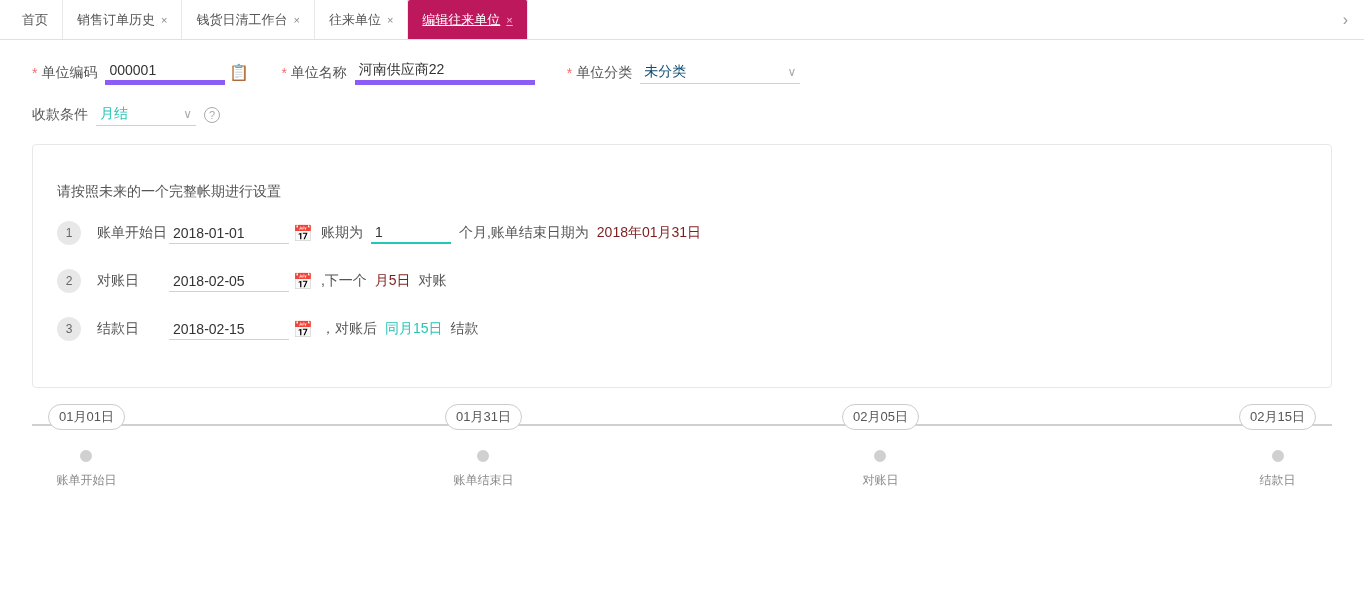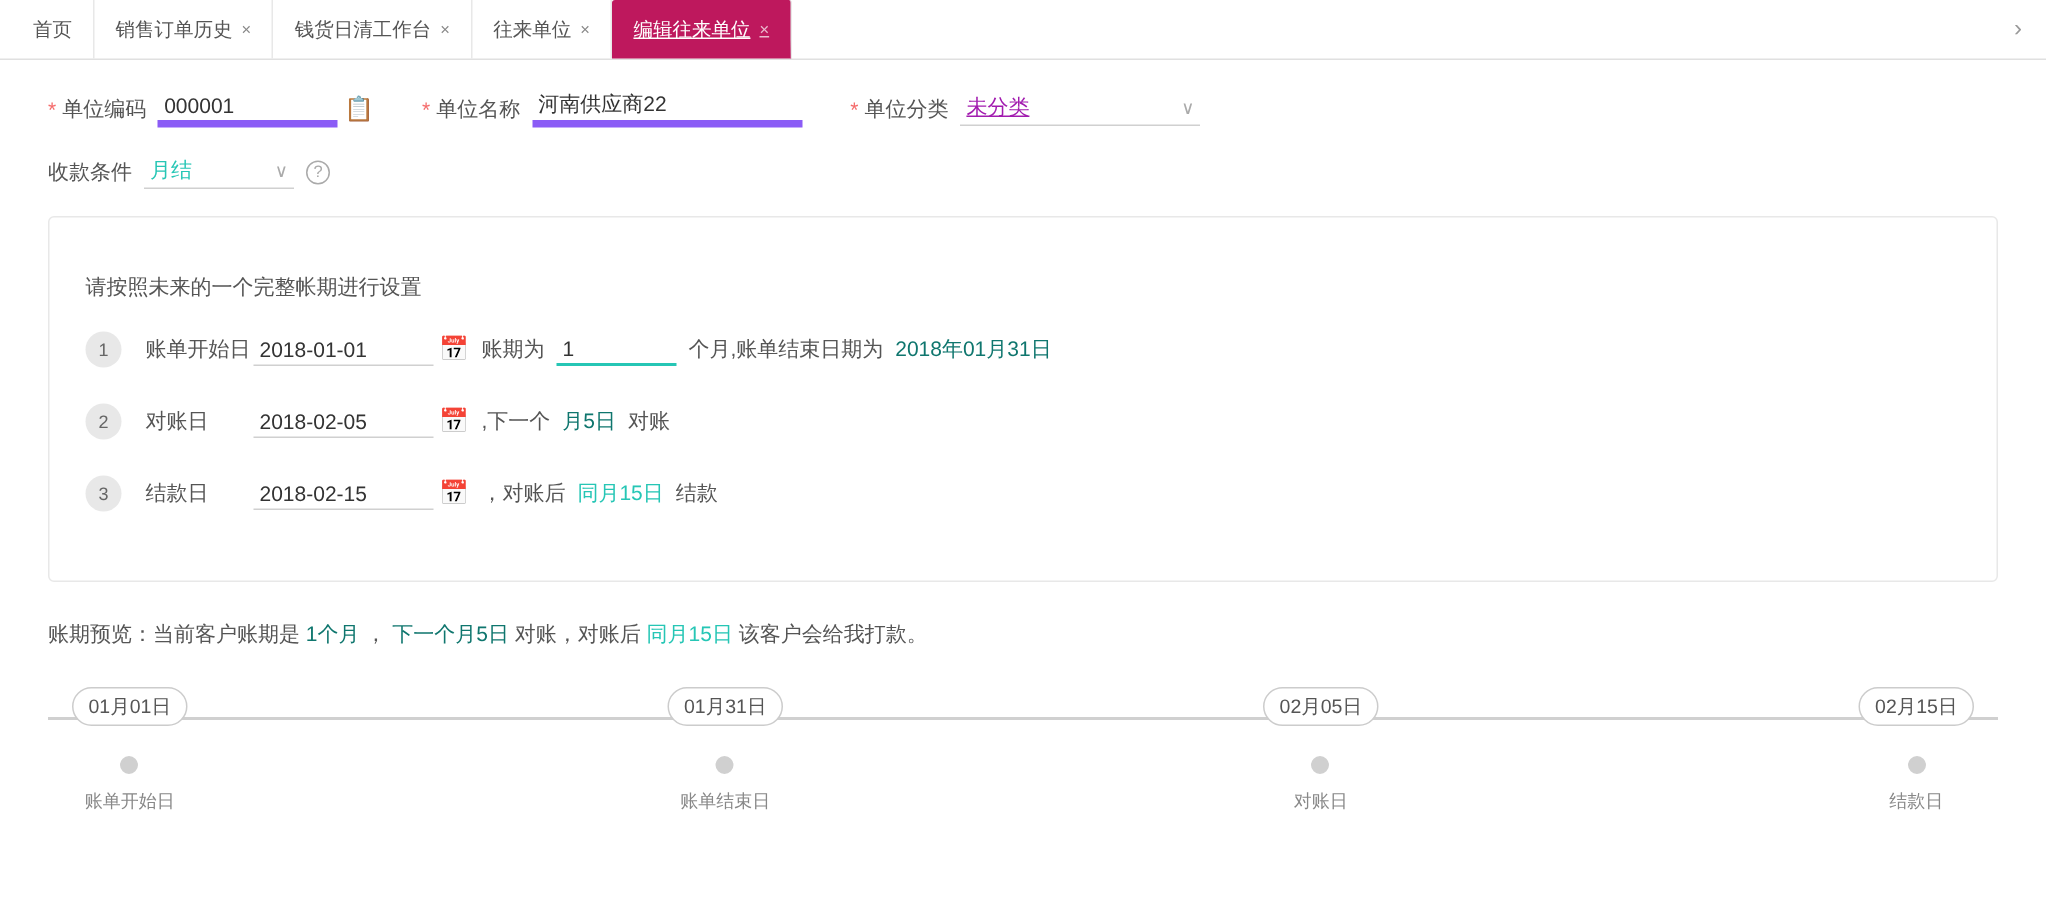--- a/index.html
+++ b/index.html
@@ -143,23 +143,22 @@
     }
     .unit-classify-wrap {
       display: flex;
       align-items: center;
       border-bottom: 1px solid #d0d0d0;
       min-width: 160px;
     }
     .unit-classify-value {
       padding: 2px 4px;
       font-size: 14px;
-      color: #a21caf;
+      color: #0c4a6e;
       flex: 1;
-      text-decoration: underline;
     }
 
     .help-icon {
       width: 16px;
       height: 16px;
       border-radius: 50%;
       border: 1px solid #aaa;
       display: inline-flex;
       align-items: center;
       justify-content: center;
@@ -222,21 +221,21 @@
     .period-months-input {
       border: none;
       border-bottom: 2px solid #26c6b5;
       padding: 2px 4px;
       font-size: 14px;
       color: #333;
       outline: none;
       width: 80px;
       background: transparent;
     }
-    .highlight-orange { color: #0f766e; font-weight: 500; }
+    .highlight-orange { color: #7f1d1d; font-weight: 500; }
     .highlight-teal { color: #26c6b5; font-weight: 400; }
 
     
     .preview-text {
       padding: 10px 0;
       font-size: 14px;
       color: #555;
       margin-bottom: 16px;
     }
 
@@ -389,29 +388,20 @@
       </div>
       <span class="period-label">结款日</span>
       <input class="period-date-input" value="2018-02-15" style="">
       <span class="calendar-icon">📅</span>
       <span class="period-text">，对账后</span>
       <span class="highlight-teal">同月15日</span>
       <span class="period-text">结款</span>
     </div>
   </div>
 
-  <div class="preview-text">
-    <span>账期预览：当前客户账期是</span>
-    <span class="highlight-orange">1个月</span>
-    <span>，</span>
-    <span class="highlight-orange">下一个月5日</span>
-    <span>对账，对账后</span>
-    <span class="highlight-teal">同月15日</span>
-    <span>该客户会给我打款。</span>
-  </div>
 
   <div class="timeline-wrap">
     <div class="timeline-line"></div>
     <div class="timeline-nodes">
 
       <div class="timeline-node">
         <div class="timeline-badge">
           <span>01月01日</span>
         </div>
         <div class="timeline-dot"></div>

